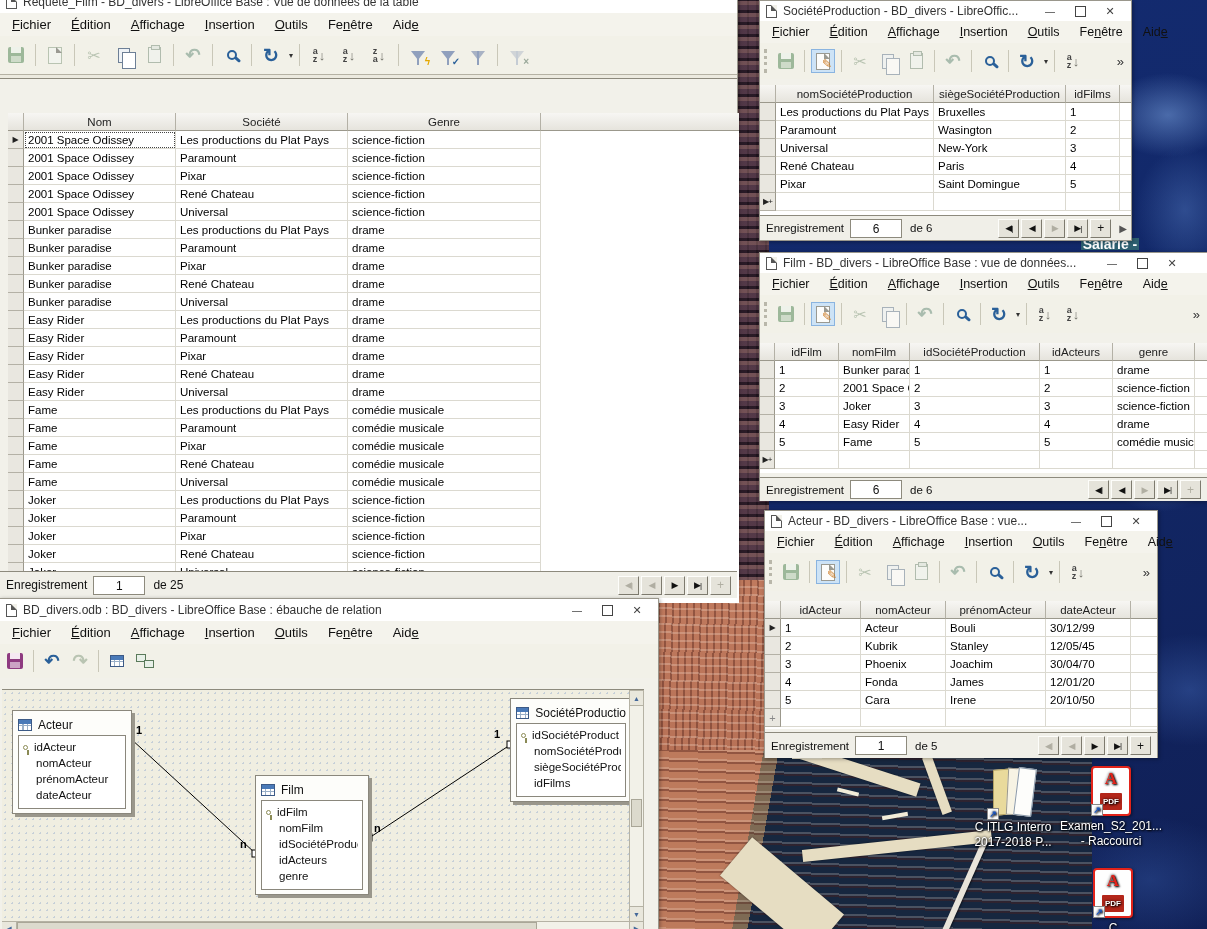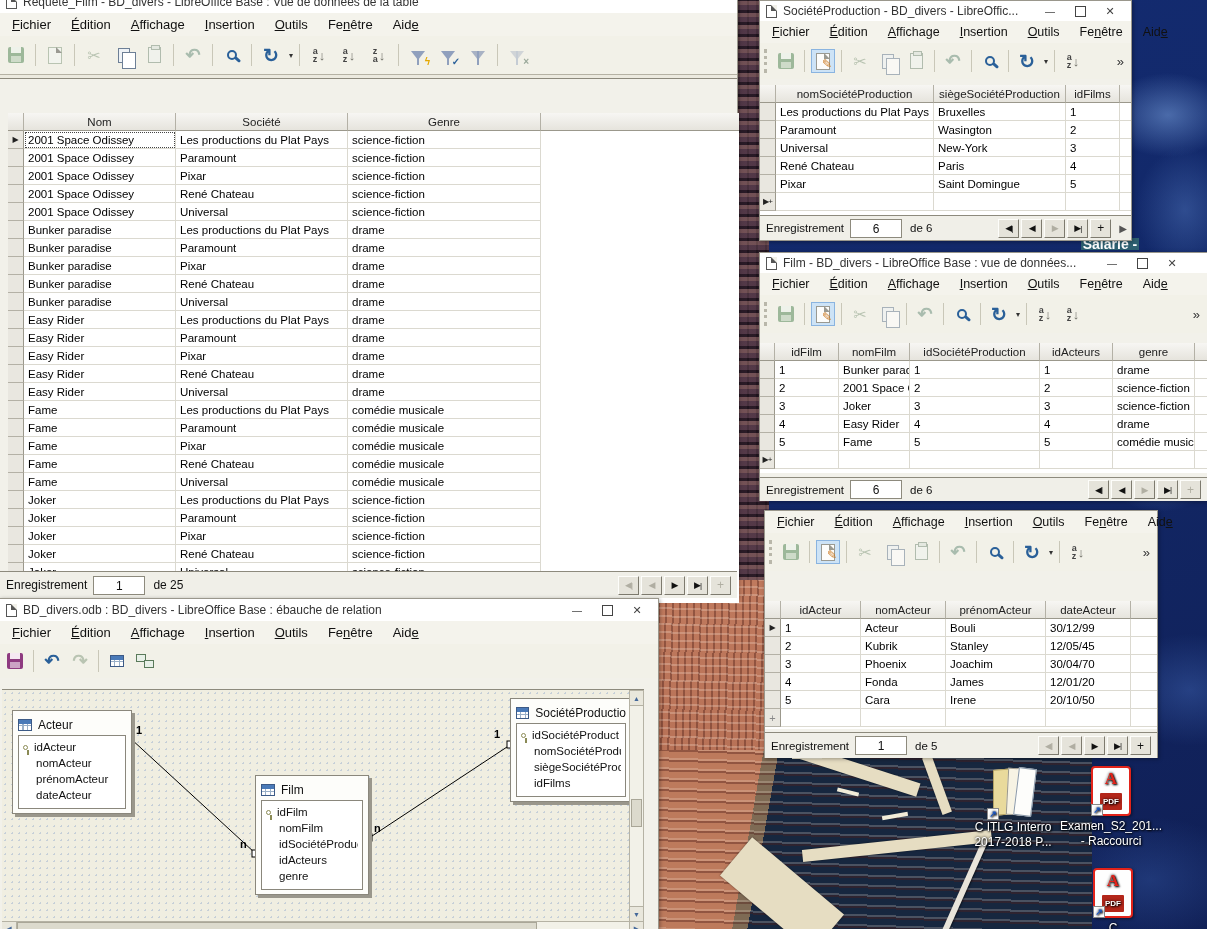--- a/index.html
+++ b/index.html
@@ -732,20 +732,29 @@
       <div class="rec-space"></div>
       <span class="nav-btn n-first"></span>
       <span class="nav-btn n-prev"></span>
       <span class="nav-btn n-next dis"></span>
       <span class="nav-btn n-last"></span>
       <span class="nav-btn n-new dis"></span>
     </div>
 </div>
 
 <div class="win" style="left:764px;top:510px;width:394px;height:248px;">
+  <div class="titlebar">
+    <span class="doc-ic"></span>
+    <span class="tname">Acteur - BD_divers - LibreOffice Base : vue...</span>
+    <span class="wctr">
+      <span class="wc wc-min"></span>
+      <span class="wc wc-max"></span>
+      <span class="wc wc-close"></span>
+    </span>
+  </div>
   <div class="menubar" style="font-size:12.5px;">
       <span class="menu-item"><u>F</u>ichier</span>
       <span class="menu-item"><u>É</u>dition</span>
       <span class="menu-item"><u>A</u>ffichage</span>
       <span class="menu-item"><u>I</u>nsertion</span>
       <span class="menu-item"><u>O</u>utils</span>
       <span class="menu-item">Fe<u>n</u>être</span>
       <span class="menu-item">Aid<u>e</u></span>
     </div>
   <div class="toolbar" style="height:38px;">

